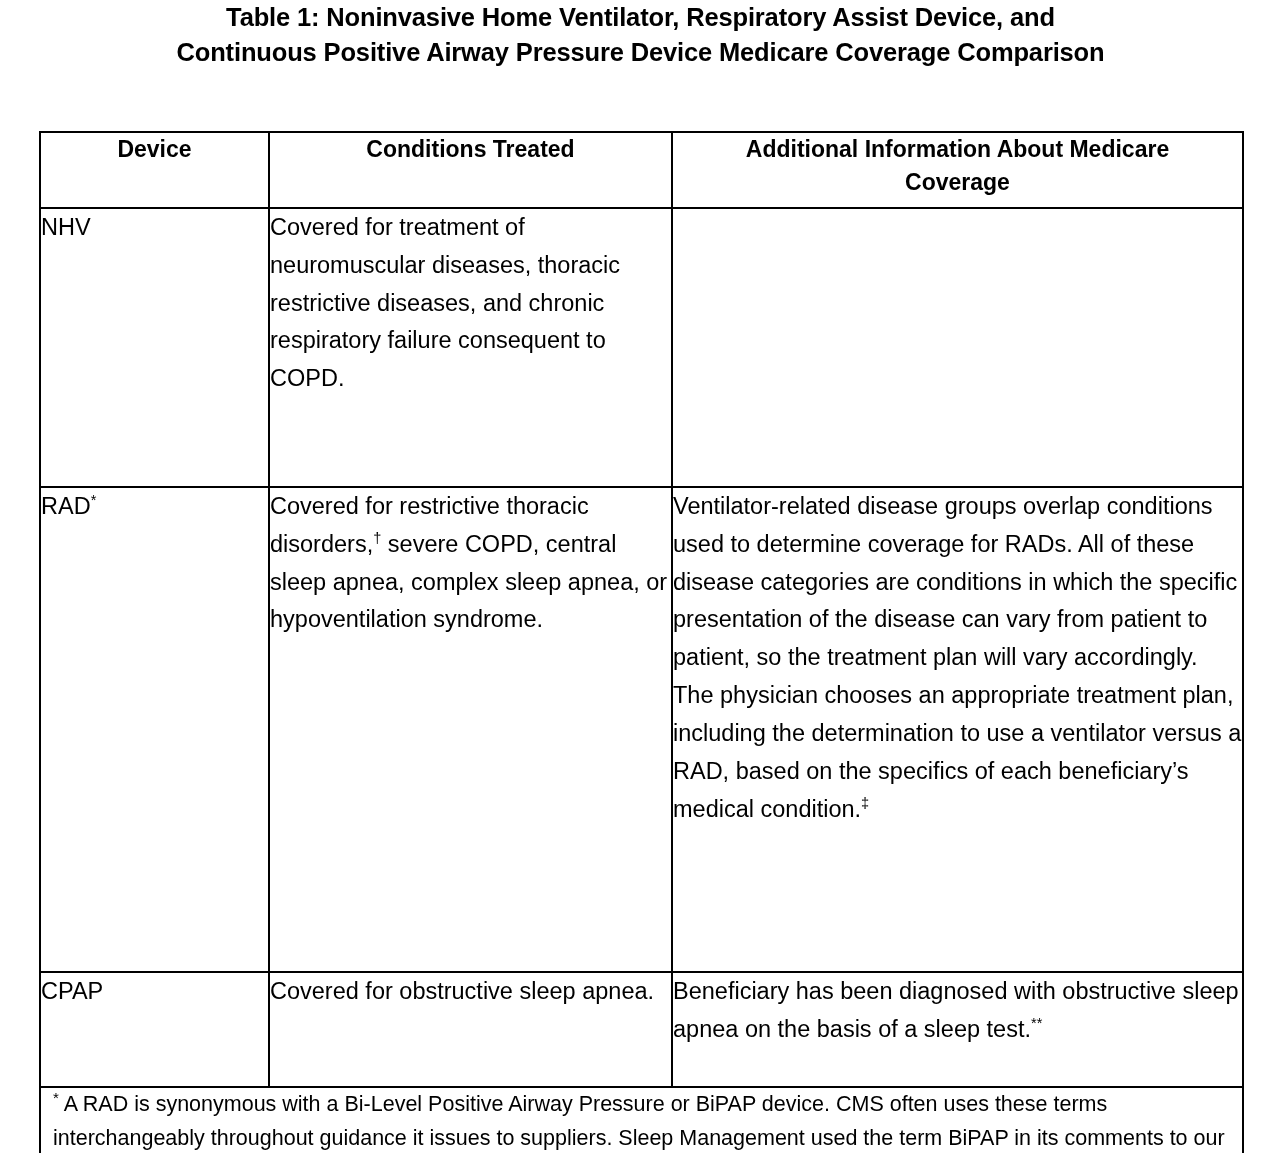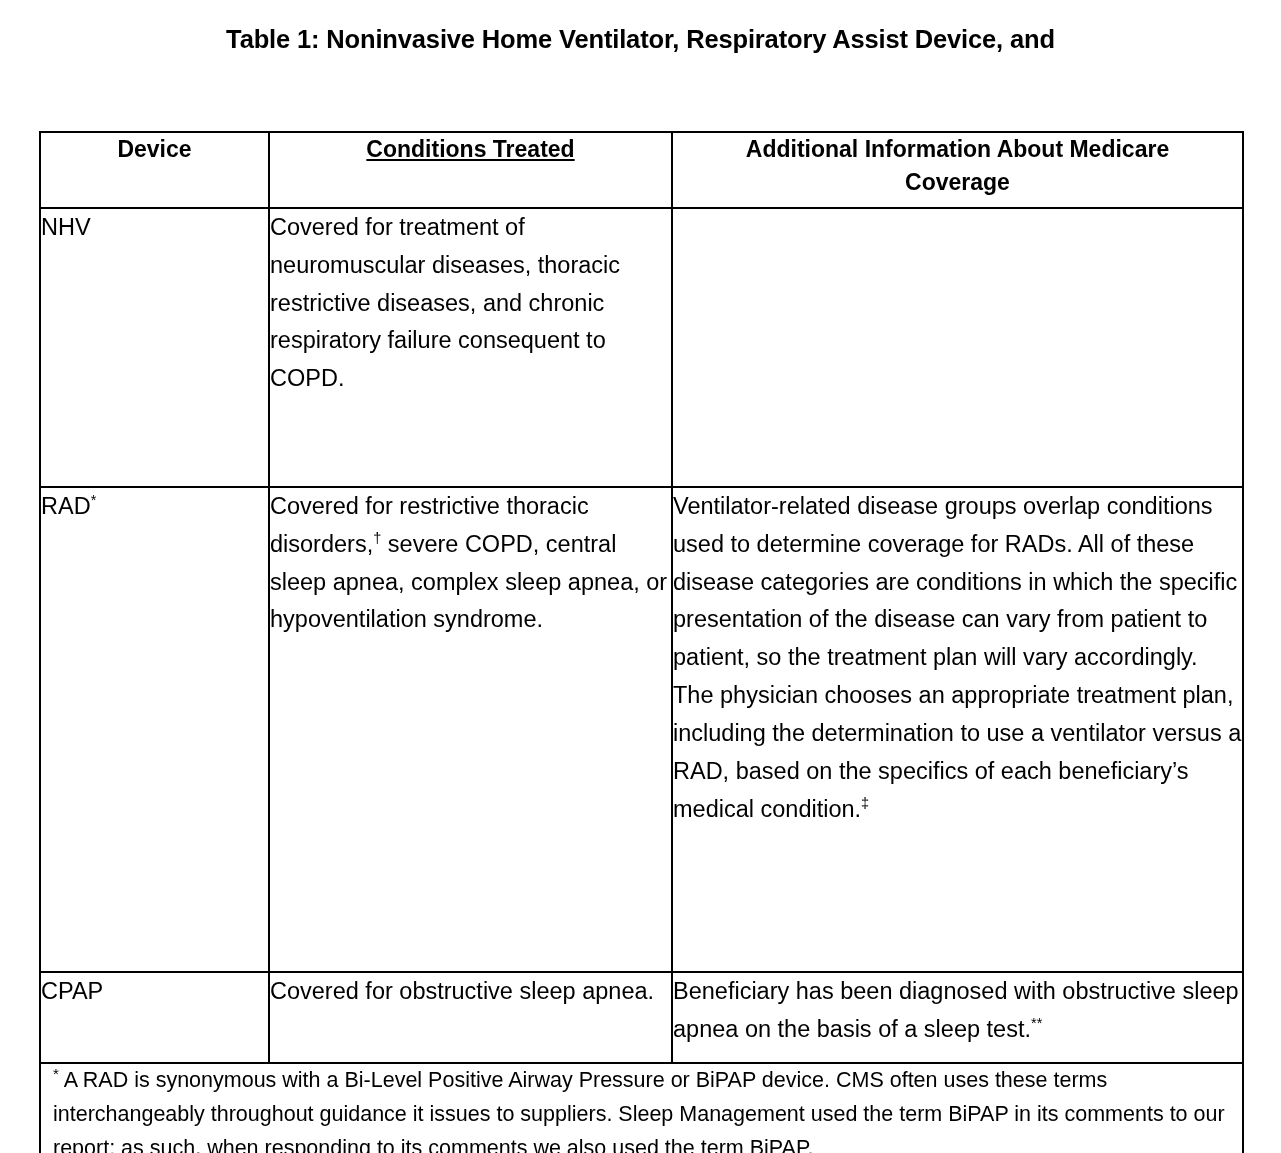--- a/index.html
+++ b/index.html
@@ -17,21 +17,20 @@
 
   .page {
     position: relative;
     width: 1281px;
     height: 1153px;
     box-sizing: border-box;
   }
 
   
   .title-block {
-    padding-top: 22px;
     text-align: center;
   }
   .title-line {
     font-size: 25.5px;
     font-weight: bold;
     line-height: 1.38;
     letter-spacing: -0.15px;
     white-space: nowrap;
   }
 
@@ -63,37 +62,37 @@
     height: 76px;
     vertical-align: bottom;
     text-align: center;
     font-weight: bold;
     font-size: 23px;
     line-height: 1.42;
     padding: 0 8px 6px 8px;
     box-sizing: border-box;
   }
   th.h-device   { padding-bottom: 8px; }
-  th.h-cond     { padding-bottom: 8px; text-decoration: underline; }
+  th.h-cond     { padding-bottom: 8px; }
   th.h-info     { padding-bottom: 8px; margin-left: 44px; }
 
   
   td.cell {
     font-size: 23.5px;
     line-height: 1.61;
     padding: 7px 10px 10px 10px;
     box-sizing: border-box;
   }
   td.device-cell { padding-left: 9px; }
   td.cond-cell   { padding-left: 14px; margin-left: 42px; }
   td.info-cell   { padding-left: 14px; }
 
   .row-nhv td  { height: 279px; }
   .row-rad td  { height: 485px; }
-  .row-cpap td { height: 91px; }
+  .row-cpap td { height: 115px; }
 
   .cell p {
     margin: 0;
   }
 
   sup.mark {
     font-size: 0.62em;
     vertical-align: super;
     line-height: 0;
   }
@@ -116,20 +115,21 @@
     line-height: 0;
   }
 </style>
 </head>
 <body>
 
 <div class="page">
 
   <div class="title-block">
     <div class="title-line">Table 1: Noninvasive Home Ventilator, Respiratory Assist Device, and</div>
+    <div class="title-line">Continuous Positive Airway Pressure Device Medicare Coverage Comparison</div>
   </div>
 
   <div class="table-wrap">
     <table class="cmp">
       <colgroup>
         <col class="c-device">
         <col class="c-cond">
         <col class="c-info">
       </colgroup>
 

